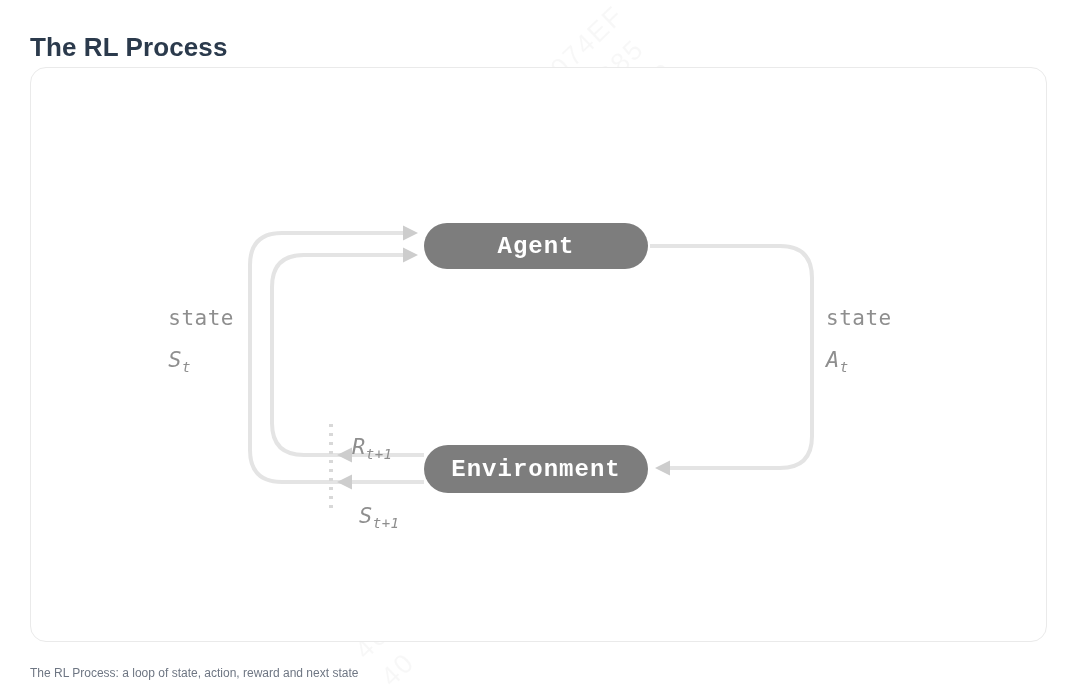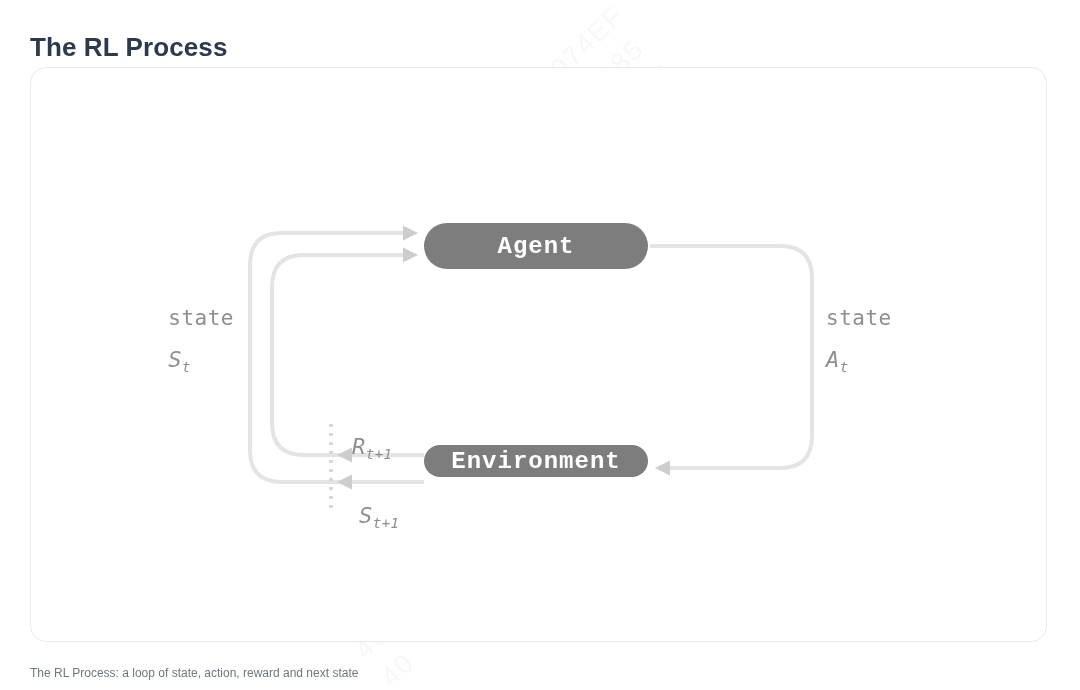--- a/index.html
+++ b/index.html
@@ -77,21 +77,21 @@
     color: var(--pill_text, #ffffff);
     font-family: Liberation Mono, monospace;
     font-weight: 700;
     font-size: 24px;
     letter-spacing: 1px;
     display: flex;
     align-items: center;
     justify-content: center;
   }
   .pill-agent  { top: 223px; height: 46px; border-radius: 23px; }
-  .pill-env    { top: 445px; height: 32px; border-radius: 24px; }
+  .pill-env    { top: 445px; height: 48px; border-radius: 24px; }
   
   .lbl {
     position: absolute;
     font-family: "DejaVu Sans Mono", monospace;
     color: var(--label, #8e8e8e);
     font-size: 21px;
     letter-spacing: 0.5px;
     line-height: 26px;
   }
   .lbl .math { margin-top: 16px; }

